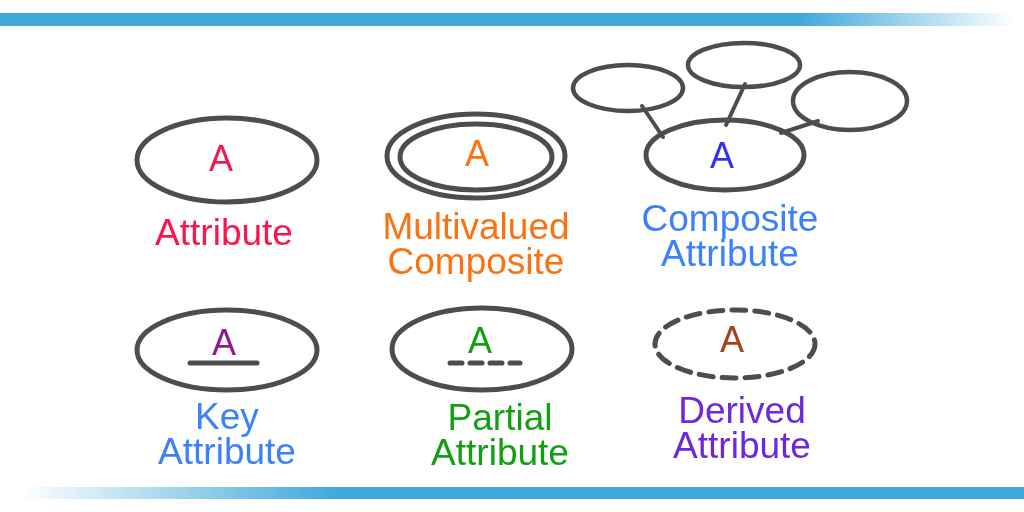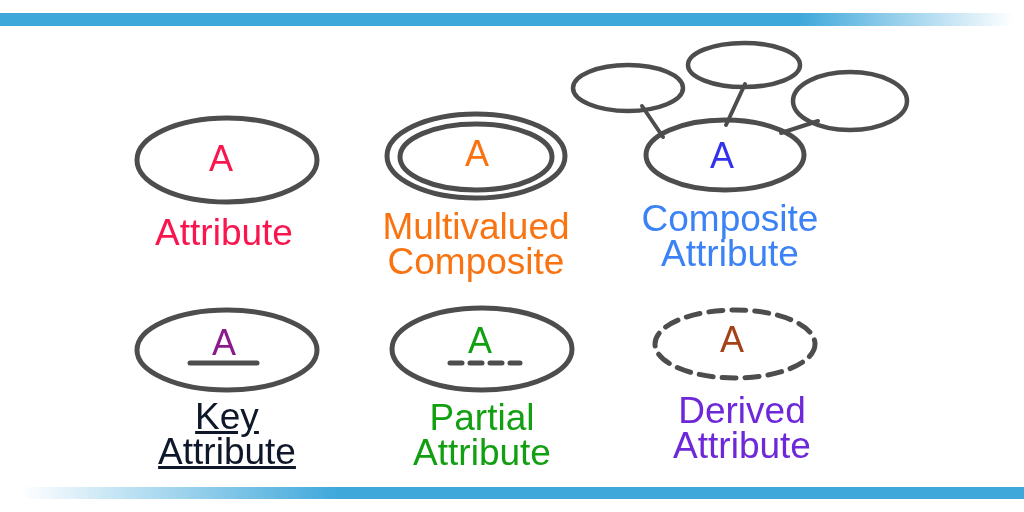--- a/index.html
+++ b/index.html
@@ -44,21 +44,21 @@
     position:absolute;font-size:36px;transform:translate(-50%,-50%);
     line-height:1;white-space:nowrap;
   }
   .label{
     position:absolute;transform:translateX(-50%);text-align:center;
     font-size:37px;line-height:35px;white-space:pre-line;
   }
   .pos-a0{left:221px;top:159px}.pos-a1{left:477px;top:154px}.pos-a2{left:722px;top:156px}
   .pos-a3{left:224px;top:343px}.pos-a4{left:480px;top:341px}.pos-a5{left:732px;top:340px}
   .pos-l0{left:224px;top:215px}.pos-l1{left:476px;top:209px}.pos-l2{left:730px;top:201px}
-  .pos-l3{left:227px;top:399px}.pos-l4{left:482px;top:400px}.pos-l5{left:742px;top:393px}
+  .pos-l3{left:227px;top:399px}.pos-l4{left:500px;top:400px}.pos-l5{left:742px;top:393px}
 </style>
 </head>
 <body>
 
 <div class="stage">
 
   <div class="top-bar"></div>
   <div class="bottom-bar"></div>
 
 
@@ -91,20 +91,20 @@
   <div class="letter pos-a2" style="color: rgb(50, 50, 238);">A</div>
   <div class="letter pos-a3" style="color: rgb(139, 26, 141);">A</div>
   <div class="letter pos-a4" style="color: rgb(18, 160, 18);">A</div>
   <div class="letter pos-a5" style="color: rgb(165, 64, 24);">A</div>
 
   <div class="label pos-l0" style="color: rgb(249, 22, 78);">Attribute</div>
   <div class="label pos-l1" style="color: rgb(249, 115, 17);">Multivalued
 Composite</div>
   <div class="label pos-l2" style="color: #3b82f6;">Composite
 Attribute</div>
-  <div class="label pos-l3" style="color: #0f172a; text-decoration: underline;">Key
+  <div class="label pos-l3" style="color: #3b82f6;">Key
 Attribute</div>
   <div class="label pos-l4" style="color: rgb(18, 160, 18);">Partial
 Attribute</div>
   <div class="label pos-l5" style="color: #6d28d9;">Derived
 Attribute</div>
 
 </div>
 
 </body></html>

